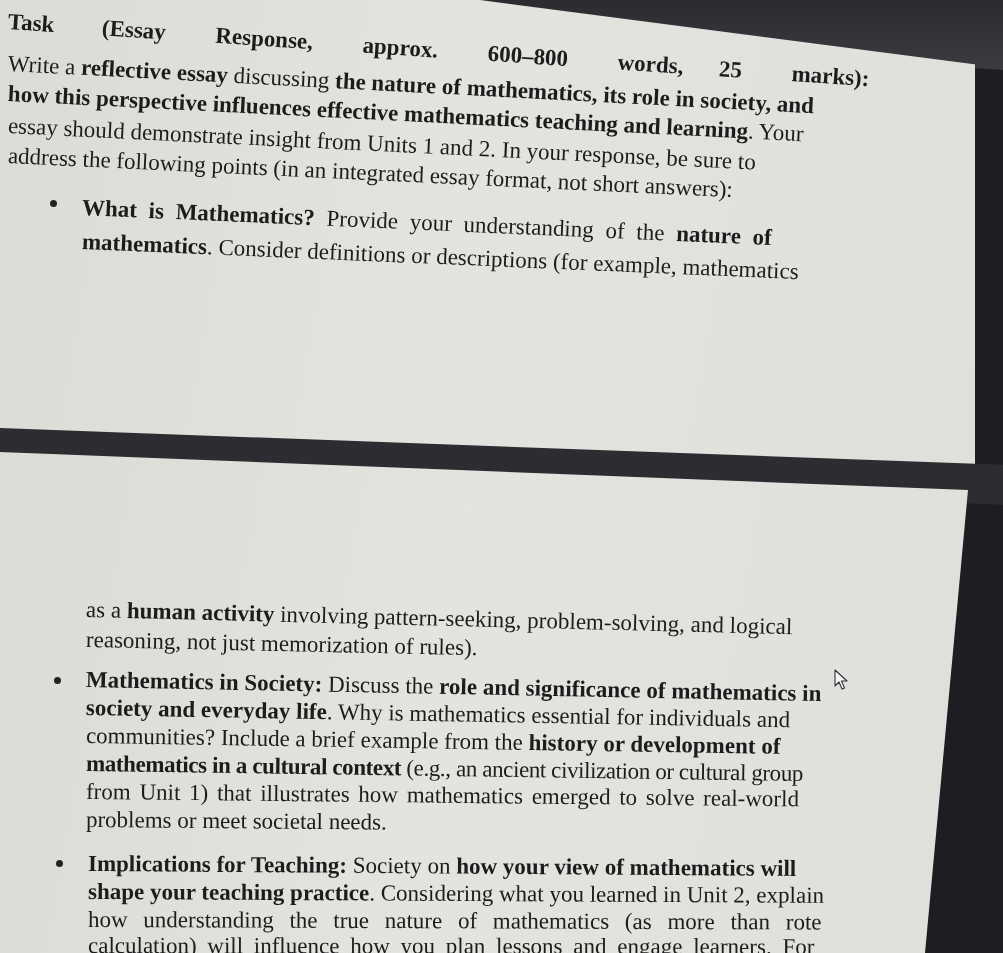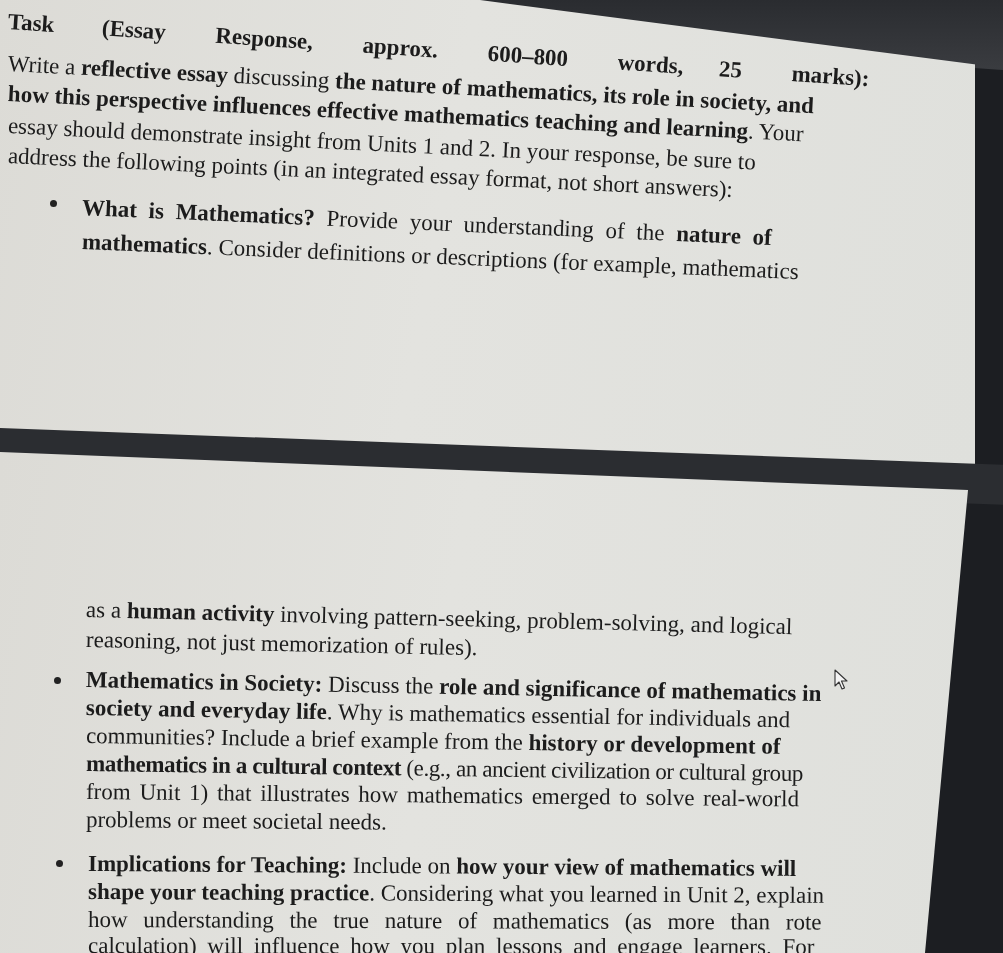--- a/index.html
+++ b/index.html
@@ -121,21 +121,21 @@
     </div>
     <div class="line" style="left:86px; top:328px; transform: rotate(0.6deg); word-spacing:3px;">
       <span>from Unit 1) that illustrates how mathematics emerged to solve real-world</span>
     </div>
     <div class="line" style="left:86px; top:356px; transform: rotate(0.5deg);">
       <span>problems or meet societal needs.</span>
     </div>
 
     <div class="bullet" style="left:56px; top:408px;"></div>
     <div class="line" style="left:88px; top:400px; transform: rotate(0.4deg);">
-      <span class="b">Implications for Teaching:</span><span> Include on </span><span class="b">how your view of mathematics will</span>
+      <span class="b">Implications for Teaching:</span><span> Society on </span><span class="b">how your view of mathematics will</span>
     </div>
     <div class="line" style="left:88px; top:428px; transform: rotate(0.3deg);">
       <span class="b">shape your teaching practice</span><span>. Considering what you learned in Unit 2, explain</span>
     </div>
     <div class="line" style="left:88px; top:456px; transform: rotate(0.2deg); word-spacing:10px;">
       <span>how understanding the true nature of mathematics (as more than rote</span>
     </div>
     <div class="line" style="left:88px; top:482px; transform: rotate(0.1deg); word-spacing:5px;">
       <span>calculation) will influence how you plan lessons and engage learners. For</span>
     </div>

